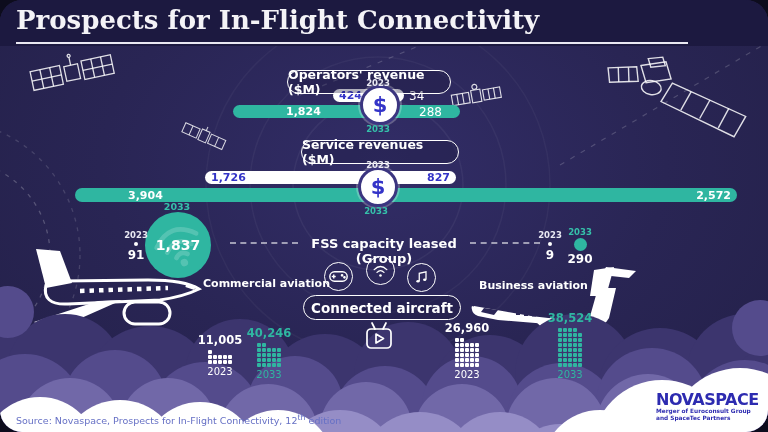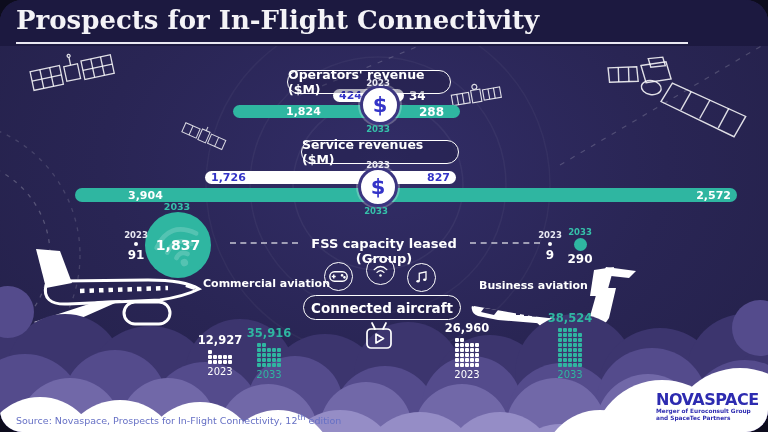--- a/index.html
+++ b/index.html
@@ -14,21 +14,21 @@
   .title-rule{position:absolute;left:16px;top:42px;width:672px;height:2px;background:#e9e8f2;}
   
   .pill{position:absolute;border:1.5px solid #fff;border-radius:14px;display:flex;align-items:center;
     justify-content:center;font-weight:bold;font-size:12.5px;color:#fff;z-index:5;background:rgba(28,25,64,.35);}
   
   .bar{position:absolute;height:13px;border-radius:7px;z-index:4;display:flex;align-items:center;
     justify-content:space-between;font-weight:bold;font-size:11px;line-height:13px;}
   .bar.white{background:#fff;color:#3434c8;}
   .bar.teal{background:#2fb6a1;color:#fff;padding-left:47px;}
   .bar span{padding:0 6px;}
-  .outval{position:absolute;font-weight:bold;font-size:12px;color:#fff;z-index:4;}
+  .outval{position:absolute;font-weight:normal;font-size:12px;color:#fff;z-index:4;}
   .yr{position:absolute;font-size:8.5px;font-weight:bold;text-align:center;z-index:6;}
   .yr.w{color:#e8e8f2;} .yr.t{color:#35c0aa;}
   .dollar{position:absolute;width:34px;height:34px;background:#fff;border:3px solid #3b3580;
     border-radius:50%;z-index:5;display:flex;align-items:center;justify-content:center;
     font-weight:bold;font-size:21px;color:#3434c8;box-shadow:0 0 0 2px rgba(255,255,255,.25);}
   
   .fss-circle{position:absolute;left:145px;top:212px;width:66px;height:66px;border-radius:50%;
     background:#2fb6a1;z-index:4;display:flex;align-items:center;justify-content:center;
     font-weight:bold;font-size:14px;color:#fff;overflow:hidden;}
   .fss-dash{position:absolute;top:242px;height:0;border-top:2px dashed rgba(255,255,255,.55);z-index:4;}
@@ -253,30 +253,30 @@
         <rect x="64" y="48.5" width="4" height="4"></rect>
       <rect x="80" y="49.5" width="4" height="4"></rect>
         <rect x="88" y="50" width="4" height="4"></rect>
         <rect x="100" y="51" width="4" height="4"></rect>
     </g>
     <polygon points="66,56 92,58 106,74 84,73" fill="#fff"></polygon>
     <ellipse cx="104" cy="64" rx="16" ry="9" fill="#fff" stroke="#2a2656" stroke-width="2"></ellipse>
   </svg>
 
   <div class="stat-col white" style="left:194px;bottom:55px;width:52px;">
-    <span class="val">12,927</span>
+    <span class="val">11,005</span>
     <span class="dots dots-white">
         <div class="dot-row"><span class="dot"></span></div>
         <div class="dot-row"><span class="dot"></span><span class="dot"></span><span class="dot"></span><span class="dot"></span><span class="dot"></span></div>
         <div class="dot-row"><span class="dot"></span><span class="dot"></span><span class="dot"></span><span class="dot"></span><span class="dot"></span></div>
       </span>
     <span class="year">2023</span>
   </div>
   <div class="stat-col teal" style="left:243px;bottom:52px;width:52px;">
-    <span class="val">35,916</span>
+    <span class="val">40,246</span>
     <span class="dots dots-teal">
         <div class="dot-row"><span class="dot"></span><span class="dot"></span></div>
         <div class="dot-row"><span class="dot"></span><span class="dot"></span><span class="dot"></span><span class="dot"></span><span class="dot"></span></div>
         <div class="dot-row"><span class="dot"></span><span class="dot"></span><span class="dot"></span><span class="dot"></span><span class="dot"></span></div>
         <div class="dot-row"><span class="dot"></span><span class="dot"></span><span class="dot"></span><span class="dot"></span><span class="dot"></span></div>
         <div class="dot-row"><span class="dot"></span><span class="dot"></span><span class="dot"></span><span class="dot"></span><span class="dot"></span></div>
       </span>
     <span class="year">2033</span>
   </div>
   <div class="stat-col white" style="left:441px;bottom:52px;width:52px;margin-top:37px;">

